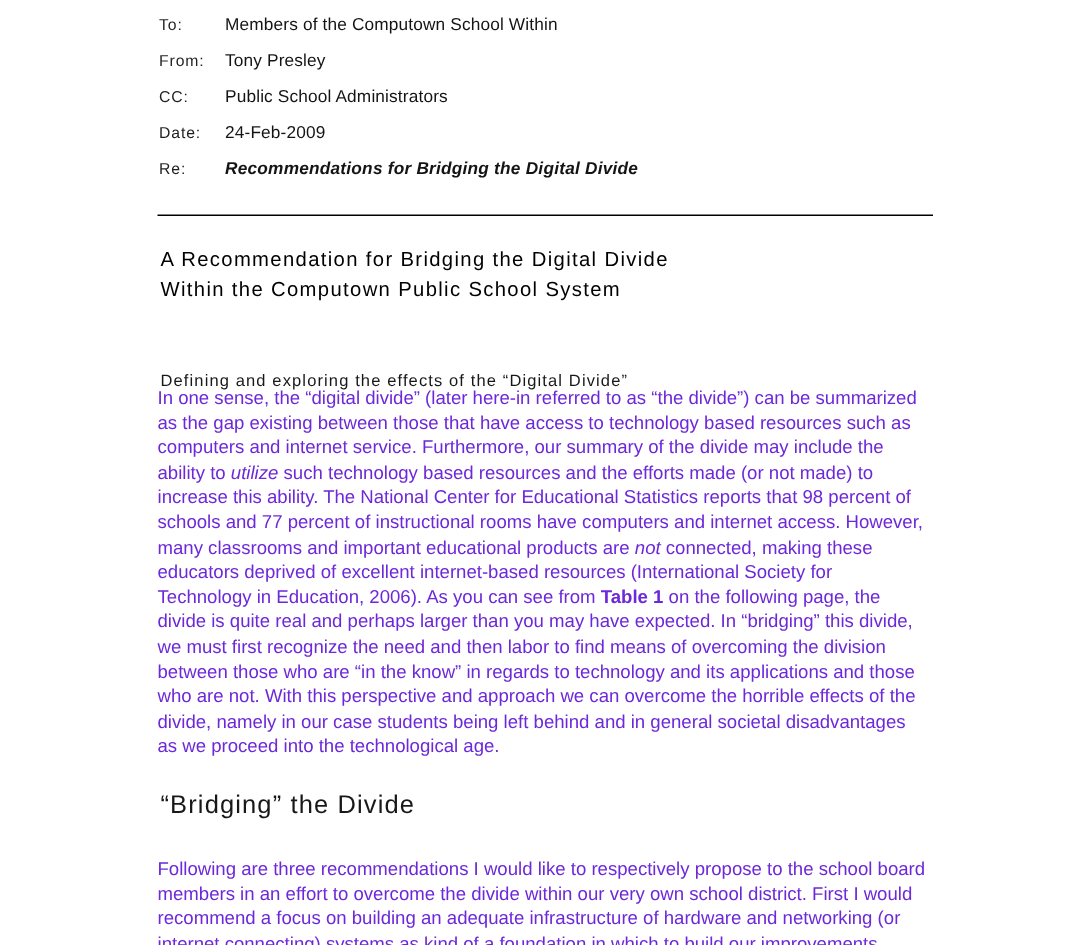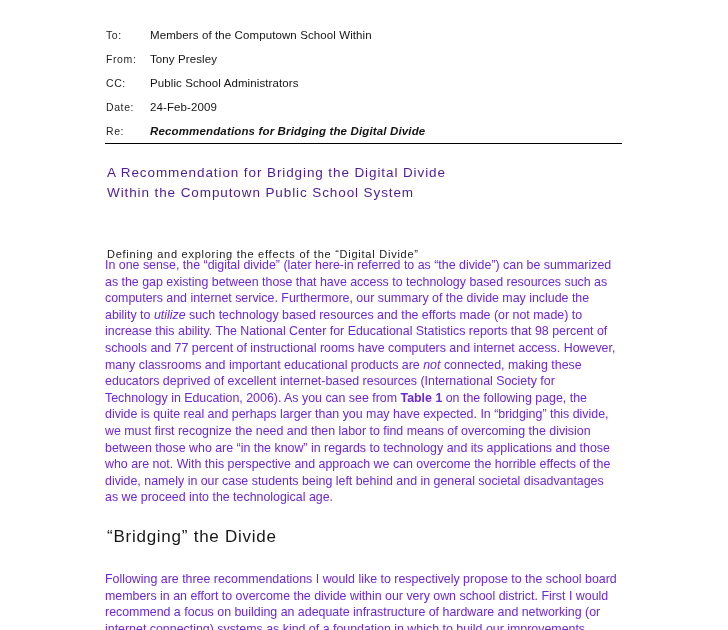--- a/index.html
+++ b/index.html
@@ -21,21 +21,21 @@
     width: 728px;
     height: 630px;
     background: #ffffff;
     box-sizing: border-box;
   }
 
   
   .memo-header {
     position: absolute;
     left: 106px;
-    top: 29px;
+    top: 11px;
     width: 516px;
   }
   .memo-row {
     display: flex;
     align-items: baseline;
     height: 24px;
   }
   .memo-label {
     width: 44px;
     flex: 0 0 44px;
@@ -68,21 +68,21 @@
   .title-block {
     position: absolute;
     left: 107px;
     top: 163px;
     width: 520px;
   }
   .doc-title-line {
     font-size: 13.5px;
     letter-spacing: 0.9px;
     line-height: 20px;
-    color: #4c1d95;
+    color: #000000;
   }
 
   .subheading {
     position: absolute;
     left: 107px;
     top: 232px;
     font-size: 11px;
     letter-spacing: 0.75px;
     color: #181818;
     margin-top: 16px;

